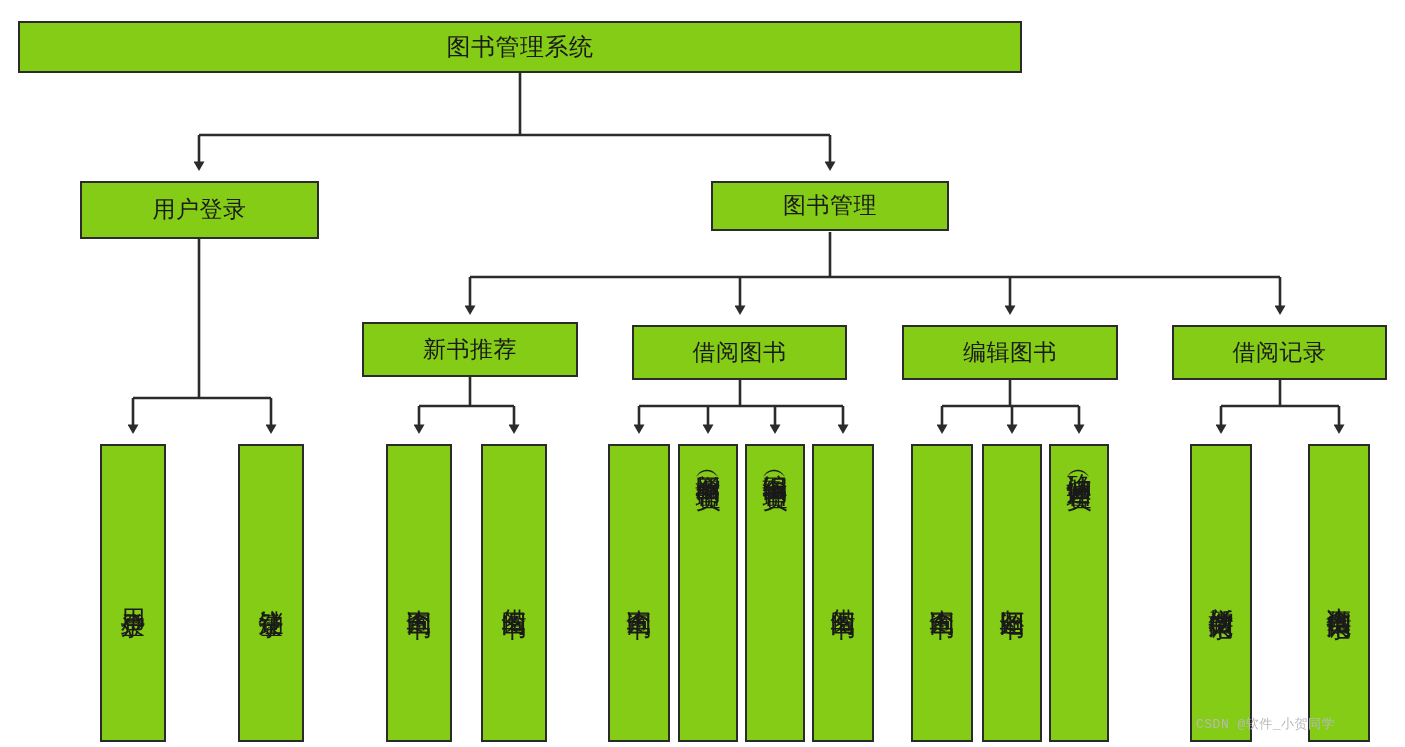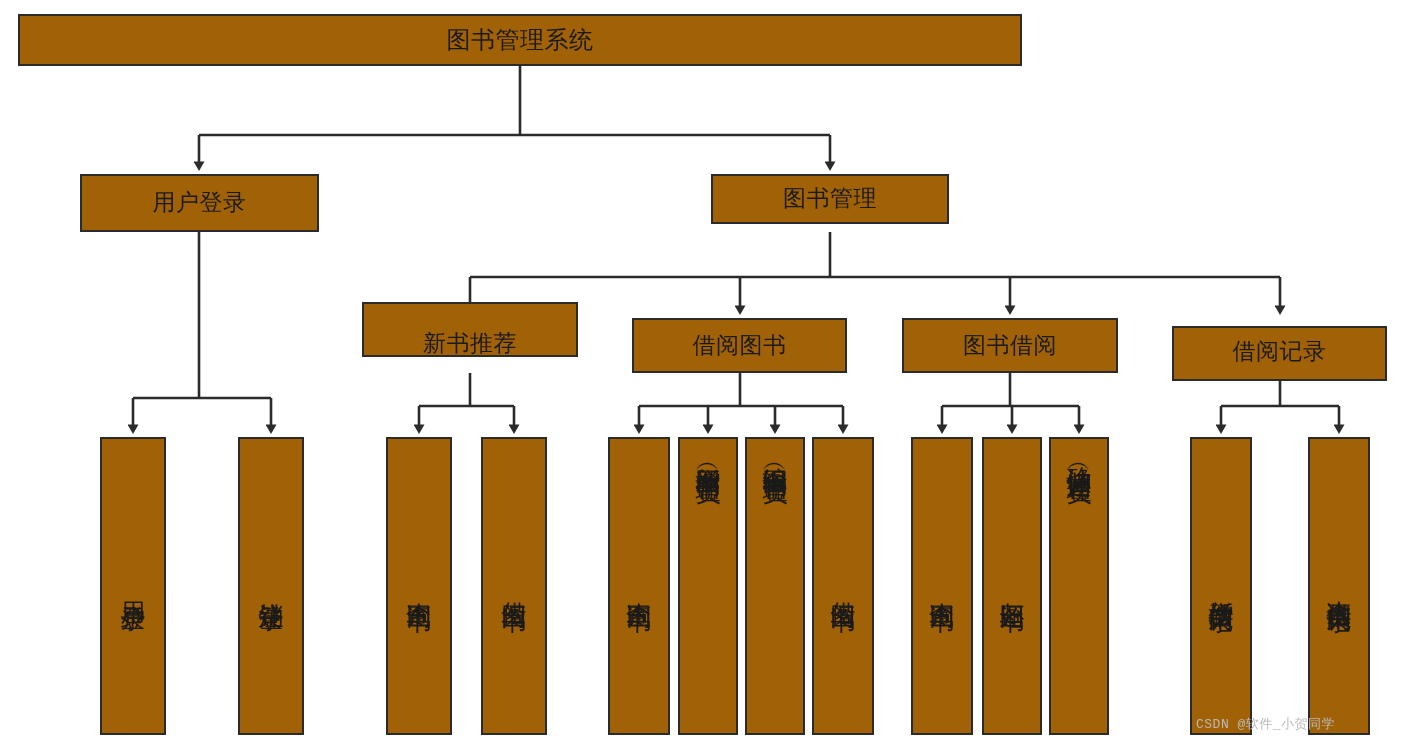--- a/index.html
+++ b/index.html
@@ -23,25 +23,26 @@
     left: 0;
     top: 0;
     width: 1405px;
     height: 747px;
     pointer-events: none;
   }
   .node {
     position: absolute;
     box-sizing: border-box;
     border: 2.4px solid #2b2b2b;
-    background: #a16207;
+    background: #84cc16;
     display: flex;
     align-items: center;
     justify-content: center;
     color: #1a1a1a;
+    margin-top: 7px;
   }
   .node .lbl {
     display: block;
     text-align: center;
     line-height: 1.02;
     white-space: nowrap;
   }
   
   .node.horiz .lbl {
     font-size: 23px;
@@ -141,30 +142,30 @@
 
   <div id="layer-l1">
       <div class="node horiz" style="left: 80px; top: 174px; width: 239px; height: 58px;">
         <span class="lbl">用户登录</span>
       </div>
       <div class="node horiz" style="left: 711px; top: 174px; width: 238px; height: 50px;">
         <span class="lbl">图书管理</span>
       </div>
     </div>
   <div id="layer-l2">
-      <div class="node horiz" style="left: 362px; top: 302px; width: 216px; height: 55px; align-items: flex-end;">
+      <div class="node horiz" style="left: 362px; top: 315px; width: 216px; height: 55px;">
         <span class="lbl">新书推荐</span>
       </div>
       <div class="node horiz" style="left: 632px; top: 318px; width: 215px; height: 55px;">
         <span class="lbl">借阅图书</span>
       </div>
       <div class="node horiz" style="left: 902px; top: 318px; width: 216px; height: 55px;">
-        <span class="lbl">图书借阅</span>
-      </div>
-      <div class="node horiz" style="left: 1172px; top: 326px; width: 215px; height: 55px; font-family: Liberation Mono, monospace;">
+        <span class="lbl">编辑图书</span>
+      </div>
+      <div class="node horiz" style="left: 1172px; top: 318px; width: 215px; height: 55px;">
         <span class="lbl">借阅记录</span>
       </div>
     </div>
   <div id="layer-leaves">
       <div class="node vert tall center" style="left: 100px; top: 437px; width: 66px; height: 298px;">
         <span class="lbl">用户登录</span>
       </div>
       <div class="node vert tall center" style="left: 238px; top: 437px; width: 66px; height: 298px;">
         <span class="lbl">注销登录</span>
       </div>

